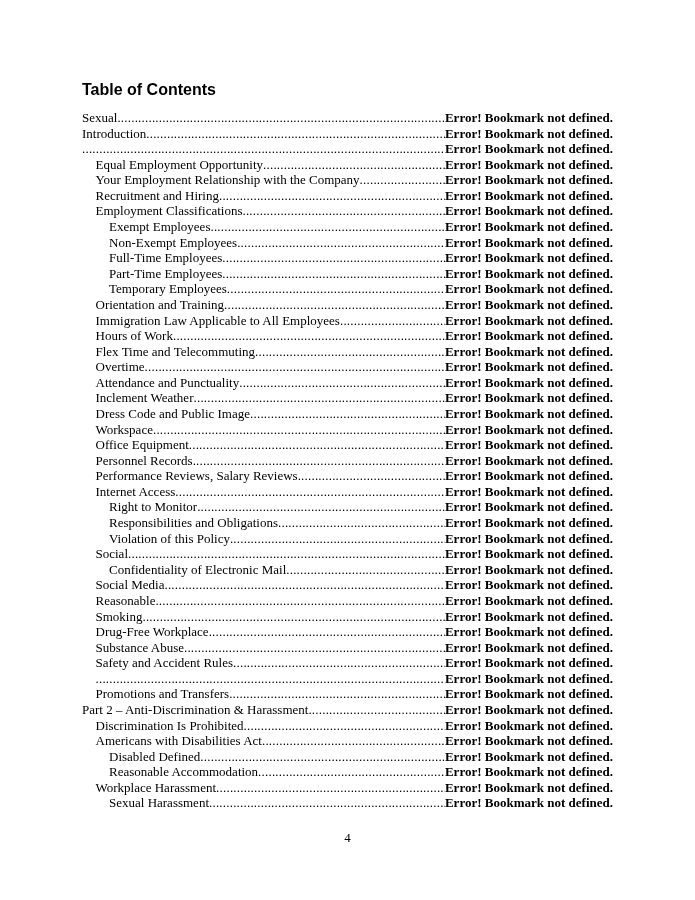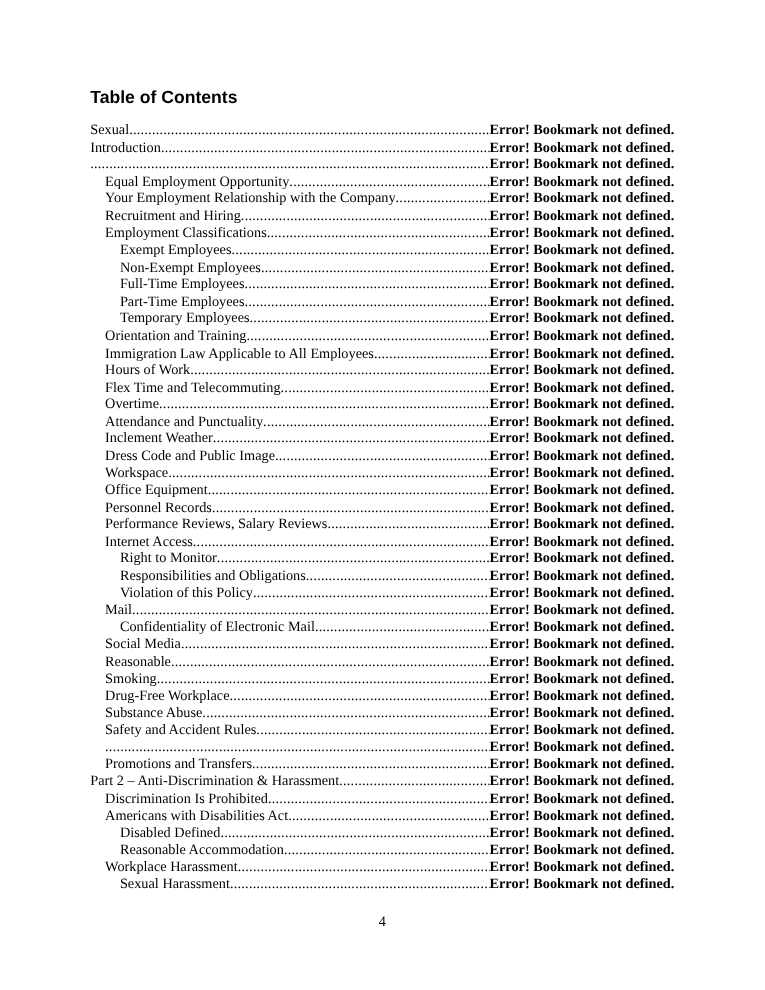--- a/index.html
+++ b/index.html
@@ -169,21 +169,21 @@
         <span class="toc-label">Responsibilities and Obligations</span>
         <span class="toc-leader"></span>
         <span class="toc-page">Error! Bookmark not defined.</span>
       </li>
       <li class="toc-entry l3">
         <span class="toc-label">Violation of this Policy </span>
         <span class="toc-leader"></span>
         <span class="toc-page">Error! Bookmark not defined.</span>
       </li>
       <li class="toc-entry l2">
-        <span class="toc-label">Mail </span>
+        <span class="toc-label">Social </span>
         <span class="toc-leader"></span>
         <span class="toc-page">Error! Bookmark not defined.</span>
       </li>
       <li class="toc-entry l3">
         <span class="toc-label">Confidentiality of Electronic Mail </span>
         <span class="toc-leader"></span>
         <span class="toc-page">Error! Bookmark not defined.</span>
       </li>
       <li class="toc-entry l2">
         <span class="toc-label">Social Media </span>

